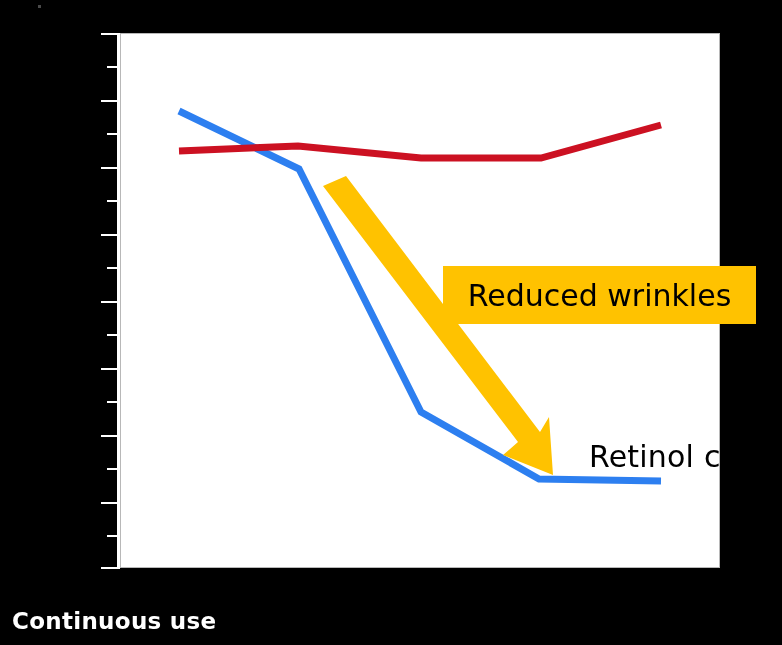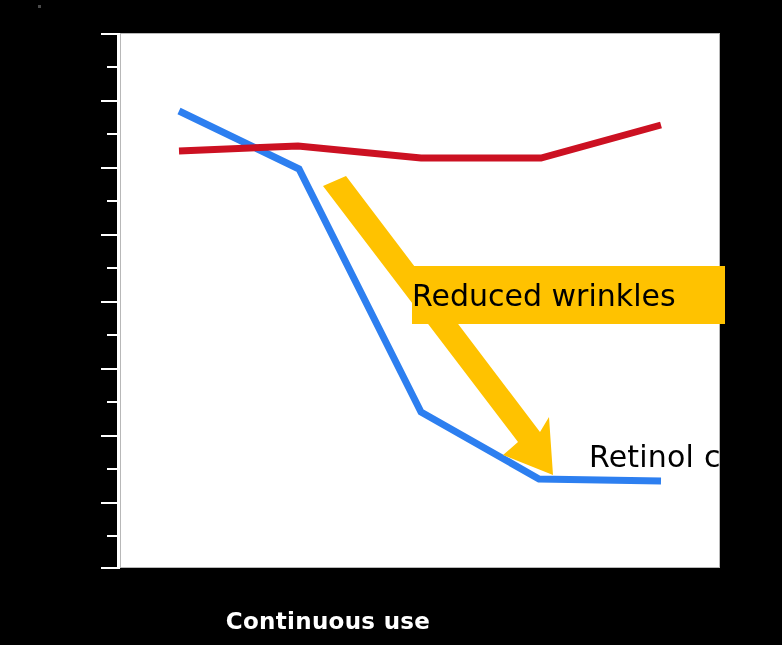--- a/index.html
+++ b/index.html
@@ -66,45 +66,44 @@
     font-weight: 400;
     white-space: nowrap;
     letter-spacing: 0.2px;
   }
   #label-nonretinol { left: 241px; top: 78px; }
   #label-retinol    { left: 468px; top: 405px; }
 
   
   #callout-box {
     position: absolute;
-    left: 412px;
+    left: 443px;
     top: 266px;
     width: 313px;
     height: 58px;
     background: #ffc200;
     display: flex;
     align-items: center;
-    justify-content: flex-start;
+    justify-content: center;
     box-sizing: border-box;
   }
   #callout-text {
     color: #000000;
     font-family: "DejaVu Sans", sans-serif;
     font-size: 30px;
     font-weight: 400;
     white-space: nowrap;
   }
 
   
   #x-axis-caption {
     position: absolute;
-    left: 0;
+    left: 12px;
     top: 608px;
     width: 656px;
-    text-align: center;
     color: #ffffff;
     font-family: "DejaVu Sans", sans-serif;
     font-size: 23px;
     font-weight: bold;
     letter-spacing: 0.3px;
   }
 
   
   #corner-speck {
     position: absolute;

